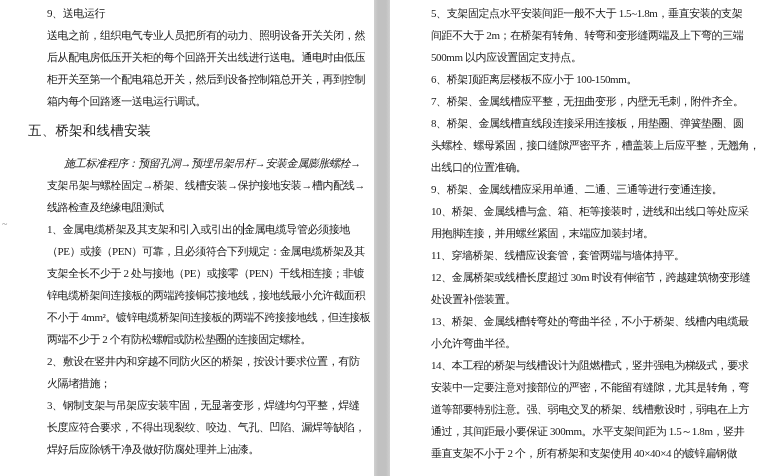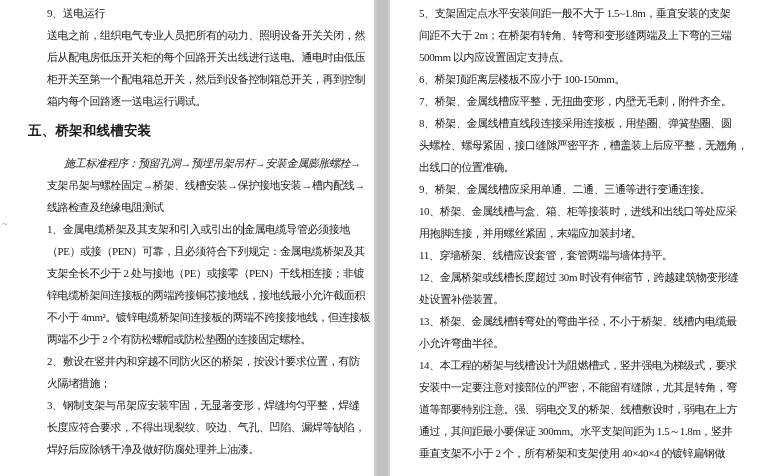--- a/index.html
+++ b/index.html
@@ -10,32 +10,32 @@
     overflow: hidden;
     font-family: "Liberation Serif", "DejaVu Serif", serif;
     color: #1b1b1b;
   }
   .page {
     position: absolute;
     top: 2px;
     white-space: pre;
   }
   .page-left  { left: 28px;  width: 326px; }
-  .page-right { left: 400px; width: 338px; }
+  .page-right { left: 412px; width: 338px; }
   .line {
     height: 22px;
     line-height: 22px;
     font-size: 11px;
     letter-spacing: -0.4px;
     margin-left: 19px;
   }
   .line.indent { padding-left: 17px; font-style: italic; }
   .line.heading {
     font-size: 13.5px;
-    font-weight: bold;
+    font-weight: normal;
     height: 26px;
     line-height: 26px;
     margin: 6px 0 8px 0;
     letter-spacing: 0.2px;
   }
   .caret {
     display: inline-block;
     width: 1px;
     height: 12px;
     background: #222222;

